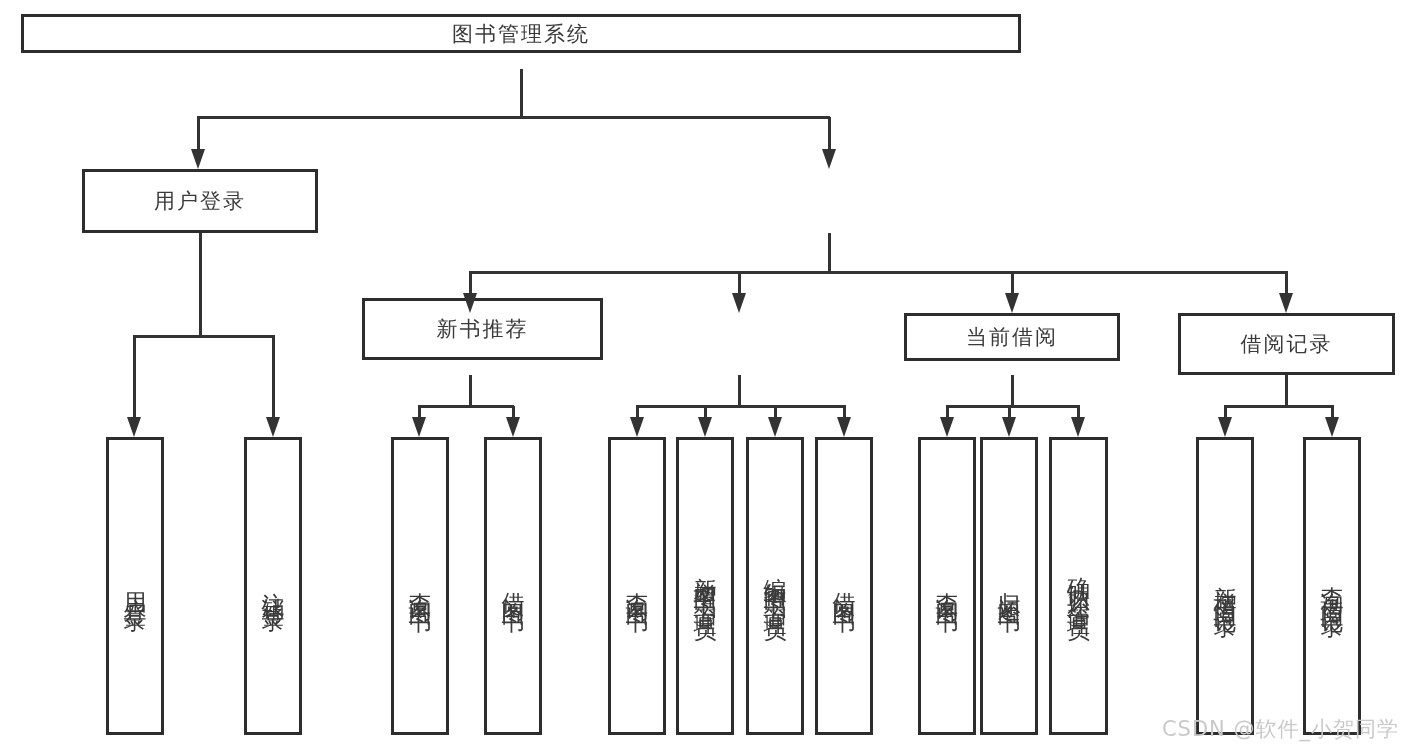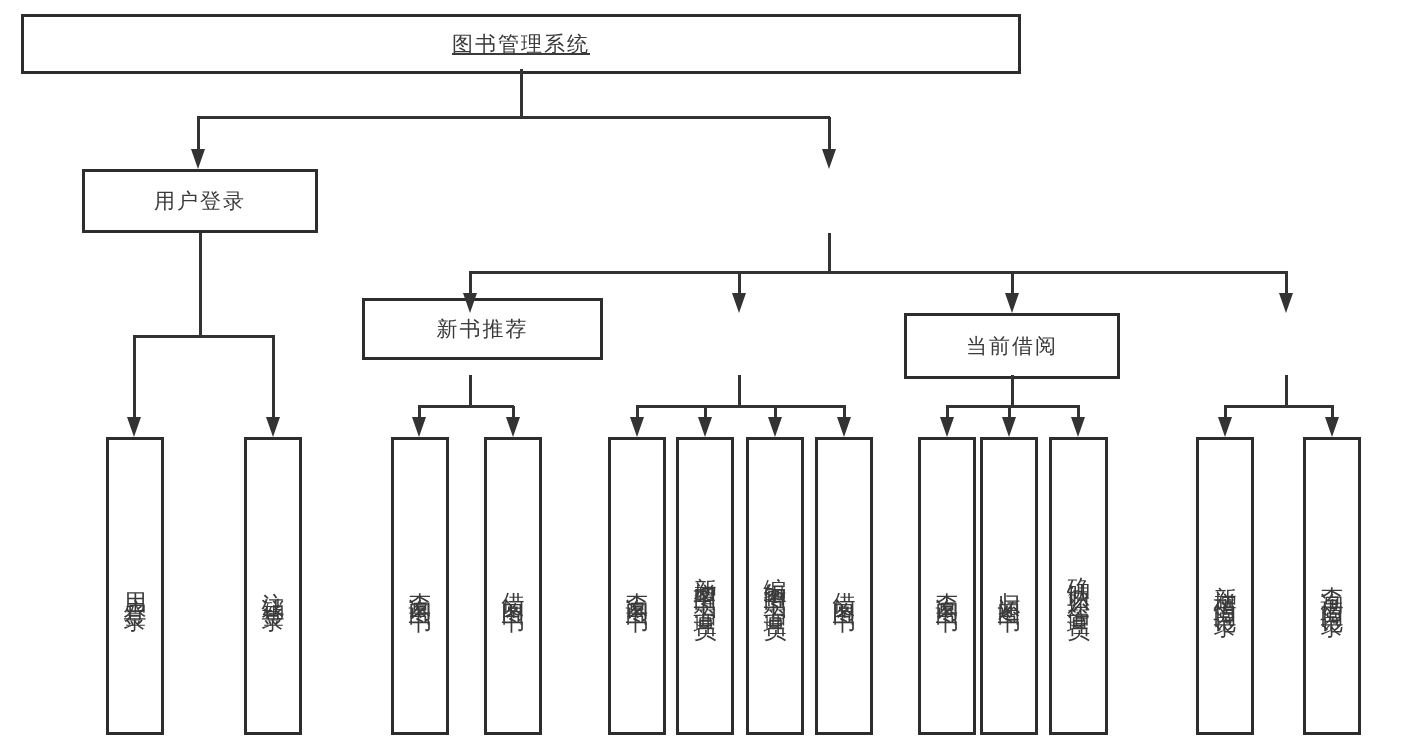--- a/index.html
+++ b/index.html
@@ -58,33 +58,36 @@
     letter-spacing: 1px;
     white-space: nowrap;
     z-index: 5;
   }
 </style>
 </head>
 <body>
 
 <div id="canvas">
 
-  <div class="box" style="left:21px; top:14px; width:1000px; height:60px;text-decoration:underline;">
+  <div class="box" style="left:21px; top:14px; width:1000px; height:39px;">
     <span class="label">图书管理系统</span>
   </div>
 
   <div class="box" style="left:82px; top:169px; width:236px; height:64px;">
     <span class="label">用户登录</span>
   </div>
 
   <div class="box" style="left:362px; top:298px; width:241px; height:62px;">
     <span class="label">新书推荐</span>
   </div>
-  <div class="box" style="left:904px; top:313px; width:216px; height:66px;justify-content:center;">
+  <div class="box" style="left:904px; top:313px; width:216px; height:48px;justify-content:center;">
     <span class="label">当前借阅</span>
+  </div>
+  <div class="box" style="left:1178px; top:313px; width:217px; height:62px;">
+    <span class="label">借阅记录</span>
   </div>
 
   <div class="box vbox" style="left:106px; top:437px; width:58px; height:298px;">
     <span class="label">用户登录</span>
   </div>
   <div class="box vbox" style="left:244px; top:437px; width:58px; height:298px;">
     <span class="label">注销登录</span>
   </div>
   <div class="box vbox" style="left:391px; top:437px; width:58px; height:298px;">
     <span class="label">查询图书</span>
@@ -113,20 +116,21 @@
   <div class="box vbox" style="left:1049px; top:437px; width:59px; height:298px;">
     <span class="label">确认归还（管理员）</span>
   </div>
   <div class="box vbox" style="left:1196px; top:437px; width:58px; height:298px;">
     <span class="label">新增借阅记录</span>
   </div>
   <div class="box vbox" style="left:1303px; top:437px; width:58px; height:298px;">
     <span class="label">查询借阅记录</span>
   </div>
 
+  <div class="watermark">CSDN @软件_小贺同学</div>
 <div class="line" style="left: 520px; top: 69px; width: 3px; height: 50px;"></div>
     <div class="line" style="left: 197px; top: 116px; width: 633px; height: 3px;"></div>
     <div class="line" style="left: 197px; top: 117px; width: 3px; height: 35px;"></div>
     <div class="arrowhead" style="left: 191px; top: 149px;"></div>
     <div class="line" style="left: 828px; top: 117px; width: 3px; height: 35px;"></div>
     <div class="arrowhead" style="left: 822px; top: 149px;"></div>
     <div class="line" style="left: 199px; top: 233px; width: 3px; height: 105px;"></div>
     <div class="line" style="left: 133px; top: 335px; width: 142px; height: 3px;"></div>
     <div class="line" style="left: 133px; top: 336px; width: 3px; height: 84px;"></div>
     <div class="arrowhead" style="left: 127px; top: 417px;"></div>

